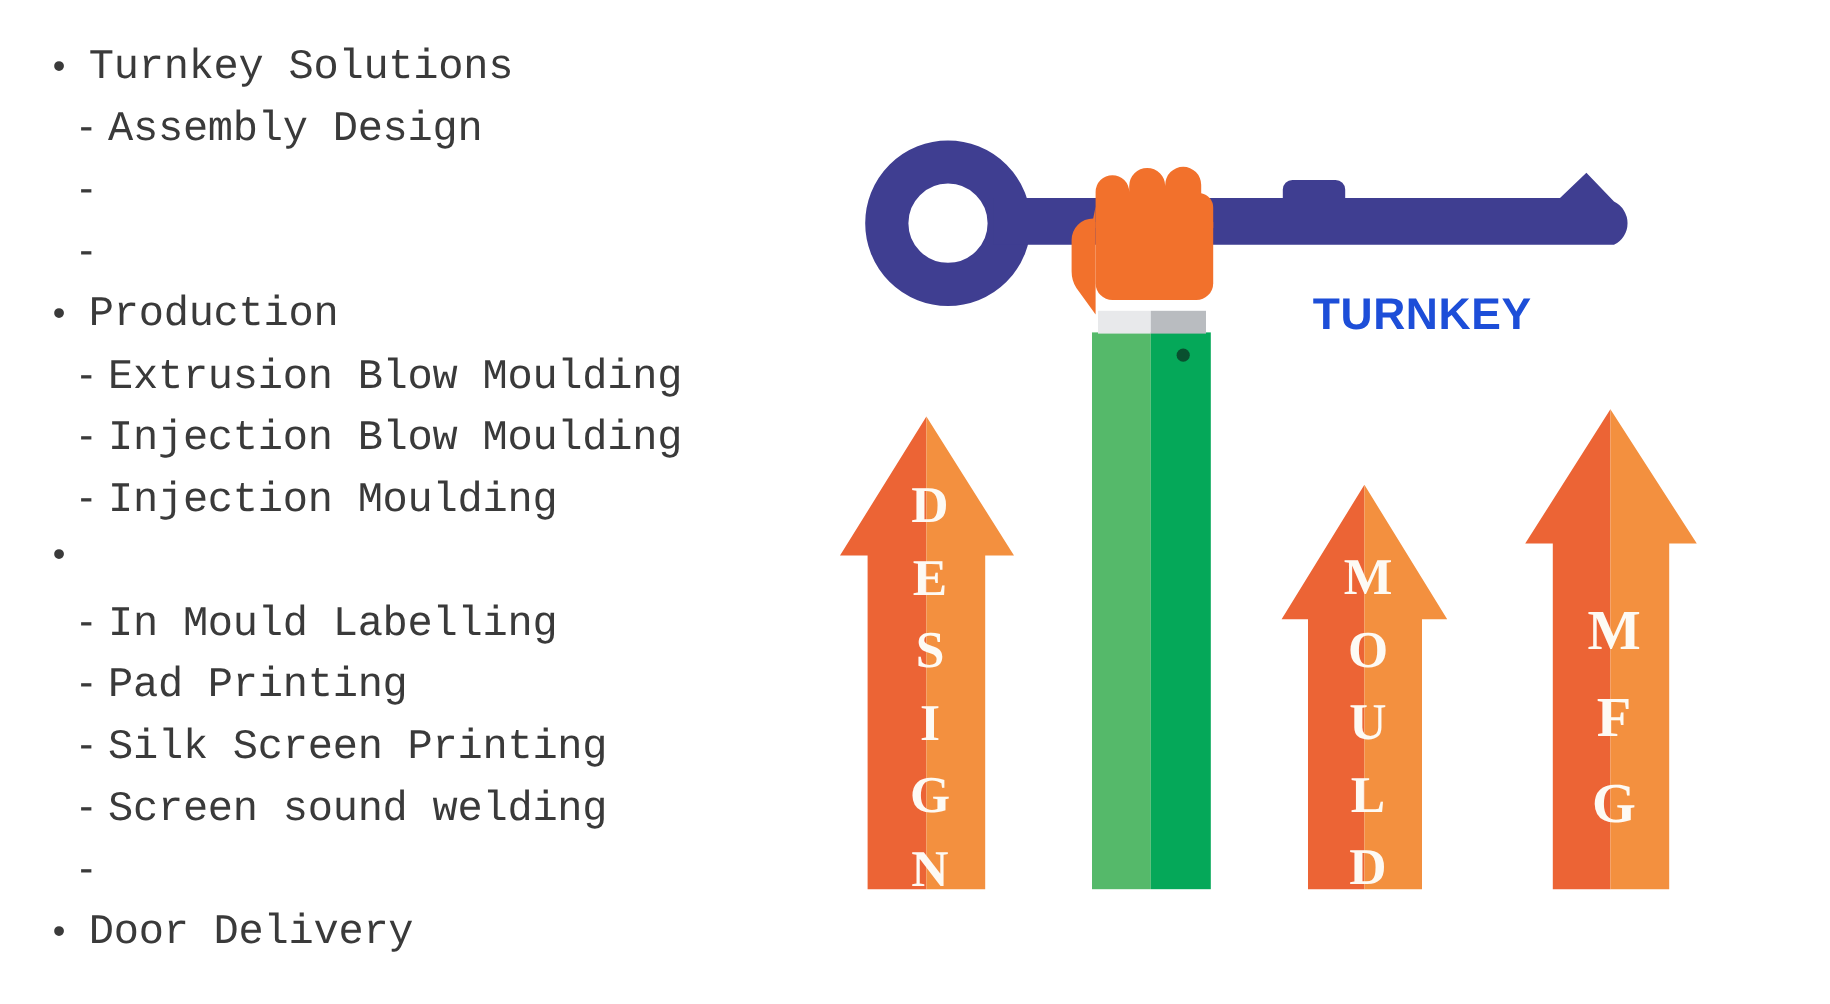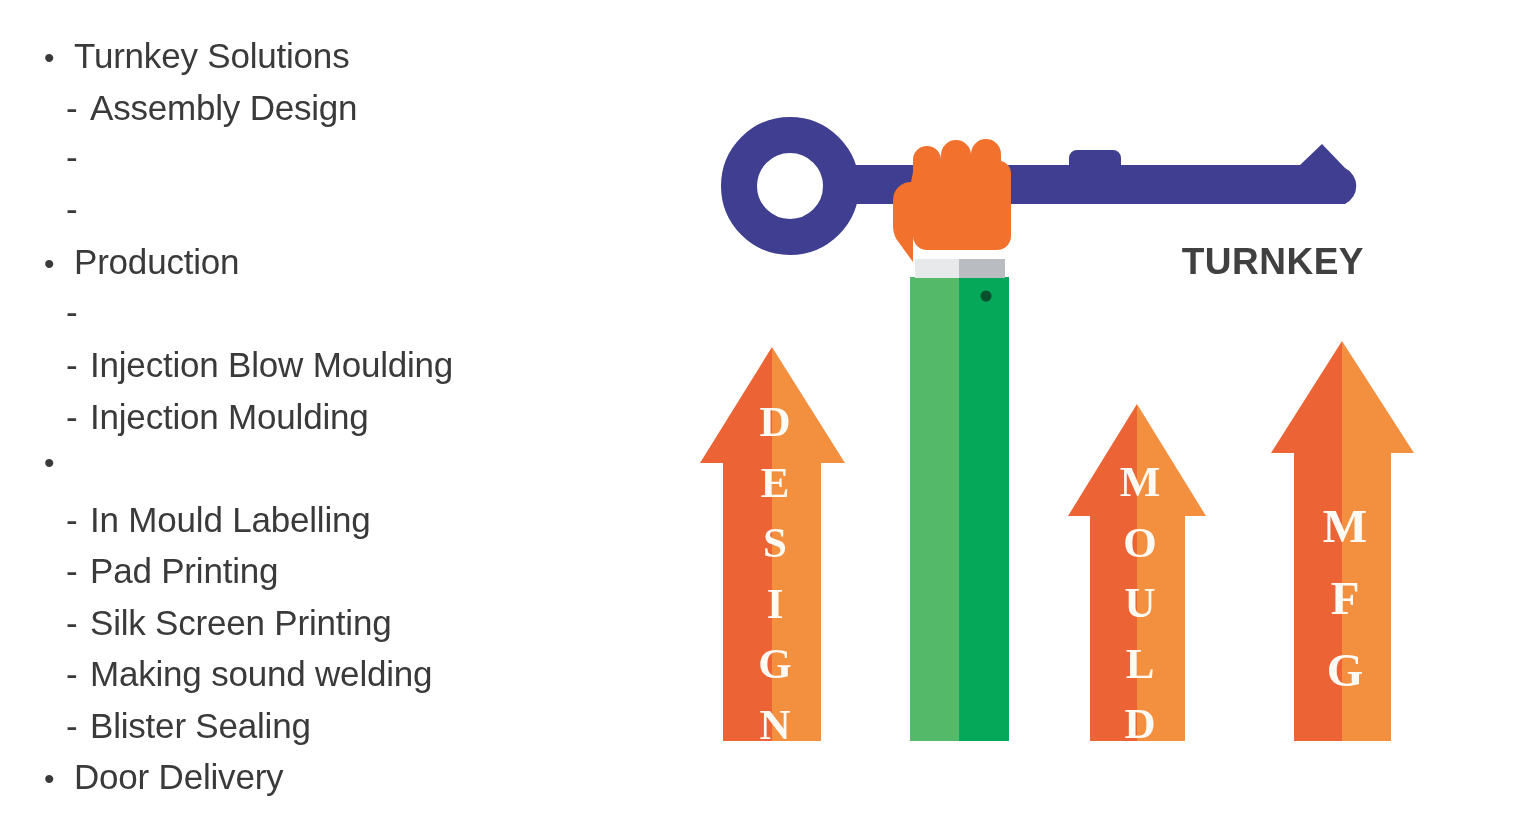--- a/index.html
+++ b/index.html
@@ -48,20 +48,21 @@
     font-size: 30px;
     line-height: 1;
   }
   .level-1 .marker {
     width: 24px;
     font-size: 35px;
     line-height: 1;
   }
   .row-label {
     display: inline-block;
+    font-family: Liberation Mono, monospace;
   }
 
   
   #graphic {
     position: absolute;
     left: 0;
     top: 0;
     width: 1525px;
     height: 837px;
     pointer-events: none;
@@ -69,22 +70,22 @@
   #graphic svg {
     display: block;
   }
 
   
   #turnkey-caption {
     position: absolute;
     left: 1094px;
     top: 240px;
     width: 270px;
-    text-align: right;
-    color: #404040;
+    text-align: left;
+    color: #1d4ed8;
     font-family: "Liberation Sans", sans-serif;
     font-weight: bold;
     font-size: 37px;
     line-height: 44px;
     letter-spacing: 0.5px;
   }
   .caption-line { display: block; }
 
   
   .arrow-letters {
@@ -253,20 +254,21 @@
       </div>
       <div class="list-row level-1">
         <span class="marker">-</span>
       </div>
       <div class="list-row level-0">
         <span class="marker">•</span>
         <span class="row-label">Production</span>
       </div>
       <div class="list-row level-1">
         <span class="marker">-</span>
+        <span class="row-label">Extrusion Blow Moulding</span>
       </div>
       <div class="list-row level-1">
         <span class="marker">-</span>
         <span class="row-label">Injection Blow Moulding</span>
       </div>
       <div class="list-row level-1">
         <span class="marker">-</span>
         <span class="row-label">Injection Moulding</span>
       </div>
       <div class="list-row level-0">
@@ -279,25 +281,24 @@
       <div class="list-row level-1">
         <span class="marker">-</span>
         <span class="row-label">Pad Printing</span>
       </div>
       <div class="list-row level-1">
         <span class="marker">-</span>
         <span class="row-label">Silk Screen Printing</span>
       </div>
       <div class="list-row level-1">
         <span class="marker">-</span>
-        <span class="row-label">Making sound welding</span>
-      </div>
-      <div class="list-row level-1">
-        <span class="marker">-</span>
-        <span class="row-label">Blister Sealing</span>
+        <span class="row-label">Screen sound welding</span>
+      </div>
+      <div class="list-row level-1">
+        <span class="marker">-</span>
       </div>
       <div class="list-row level-0">
         <span class="marker">•</span>
         <span class="row-label">Door Delivery</span>
       </div>
     </div>
 
 </div>
 
 </body></html>

